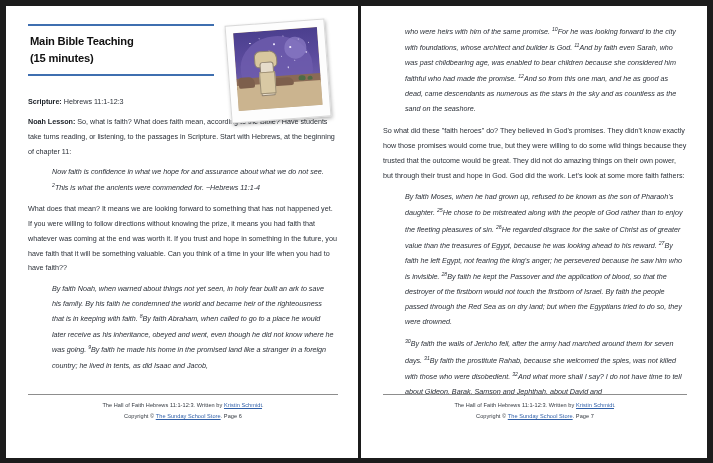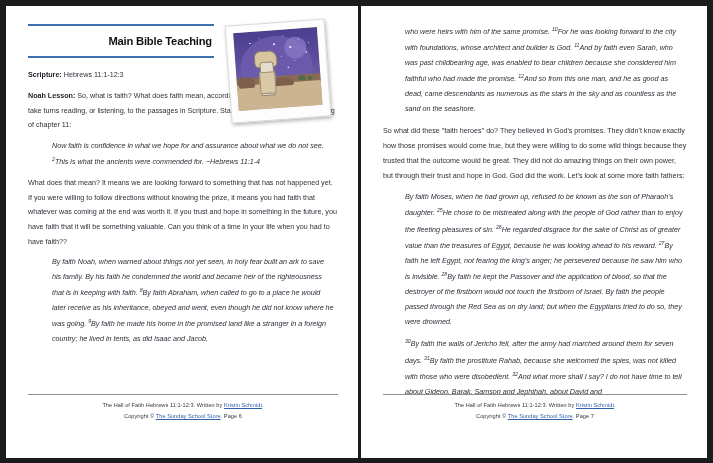--- a/index.html
+++ b/index.html
@@ -43,21 +43,21 @@
   .hdr {
     margin: 4px 0 0 0;
     width: 186px;
   }
   .hdr-rule {
     height: 2px;
     background: #3f6fb0;
     width: 100%;
   }
   .hdr-title {
-    text-align: right;
+    text-align: left;
     font-weight: bold;
     font-size: 11.2px;
     color: #111111;
     letter-spacing: -0.2px;
     line-height: 1.55;
     padding: 7px 2px 6px 2px;
   }
   .hdr-title .l2 { display: block; }
 
   .illus-wrap {
@@ -137,21 +137,21 @@
   .figure-robe {
     position: absolute;
     left: 27%; top: 52%;
     width: 16px; height: 22px;
     background: #d9c9a4;
     border: 1px solid #9a8c72;
   }
 
   
   .body-text {
-    margin-top: 10px;
+    margin-top: 19px;
     color: #2b3038;
     font-size: 7.2px;
     line-height: 2.06;
     letter-spacing: -0.02px;
   }
   p { margin: 0 0 5.5px 0; }
   .lbl { font-weight: bold; color: #20252c; }
   .quote {
     margin: 0 4px 6px 24px;
     font-style: italic;
@@ -199,20 +199,21 @@
 <body>
 
 <div class="spread">
 
   <div class="page page-left">
 
     <div class="hdr">
       <div class="hdr-rule"></div>
       <div class="hdr-title">
         <span>Main Bible Teaching</span>
+        <span class="l2">(15 minutes)</span>
       </div>
       <div class="hdr-rule"></div>
     </div>
 
     <div class="illus-wrap">
       <div class="illus-frame">
         <div class="illus-art">
           <div class="sky"></div>
           <div class="sky-dome"></div>
           <div class="moon"></div>

